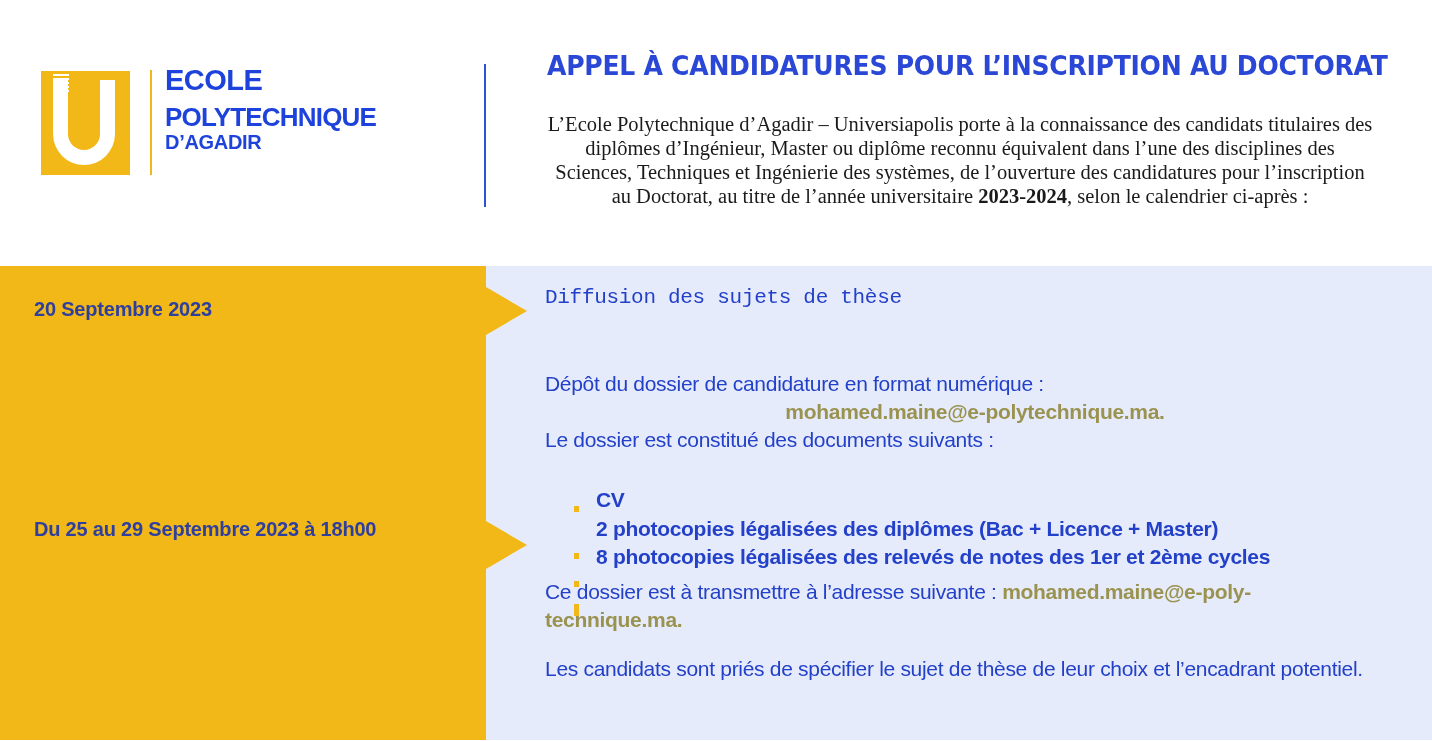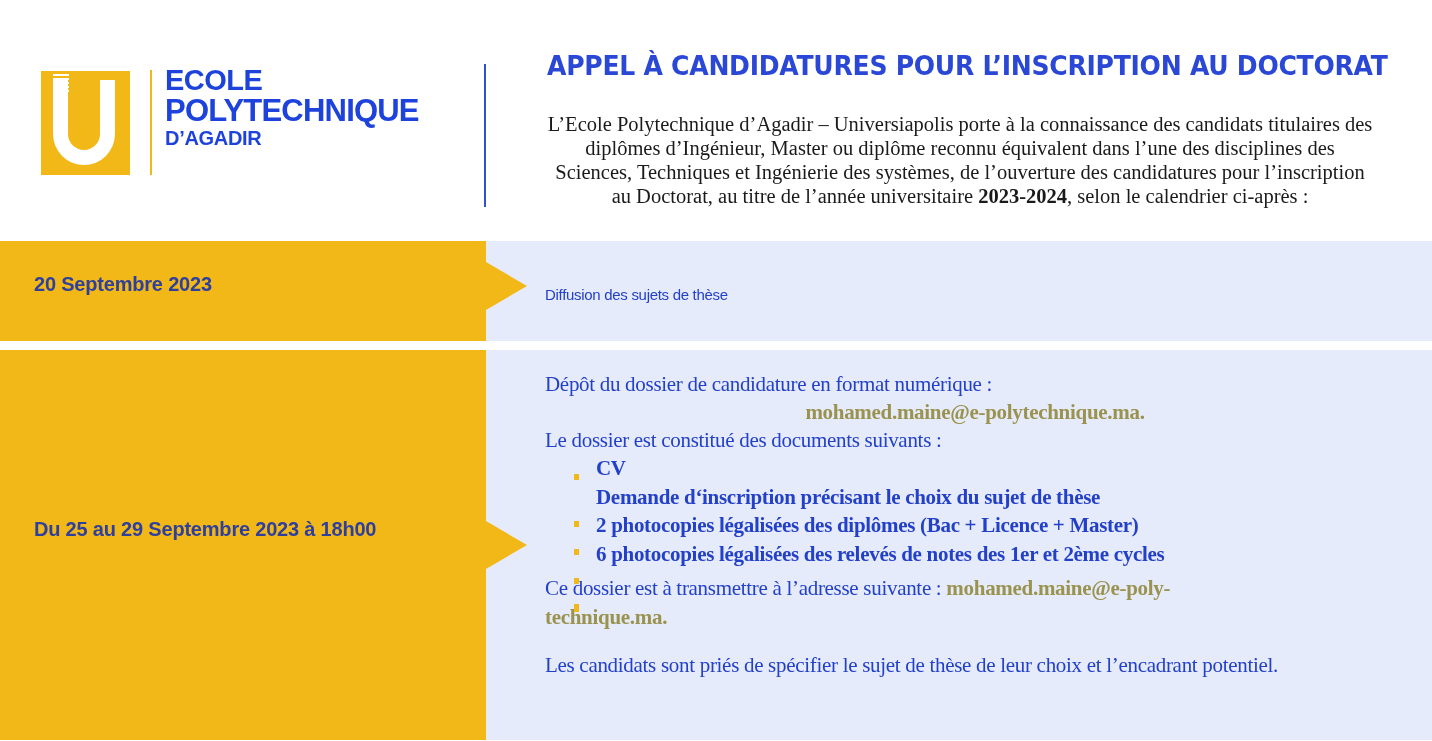--- a/index.html
+++ b/index.html
@@ -21,21 +21,21 @@
     background: repeating-linear-gradient(to bottom, #ffffff 0 2px, transparent 2px 4px);
   }
   .logo-sep {
     position: absolute; left: 150px; top: 70px; width: 2px; height: 105px; background: #F2B817;
   }
   .school-name {
     position: absolute; left: 165px; top: 66px; color: #1E43DC;
     font-family: "Liberation Sans", sans-serif; font-weight: bold; line-height: 1;
   }
   .school-name .l1 { font-size: 29px; letter-spacing: -0.5px; display: block; }
-  .school-name .l2 { font-size: 31px; letter-spacing: -0.8px; display: block; }
+  .school-name .l2 { font-size: 26px; letter-spacing: -0.8px; display: block; margin-top: 9px; }
   .school-name .l3 { font-size: 20px; display: block; margin-top: 2px; letter-spacing: -0.3px; }
 
   .header-sep {
     position: absolute; left: 484px; top: 64px; width: 2px; height: 143px; background: #3050D6;
   }
 
   .main-title {
     position: absolute; left: 547px; top: 50px; width: 830px;
     color: #2A47D6; font-weight: bold; font-size: 27px; letter-spacing: -0.3px;
     font-family: "DejaVu Sans", sans-serif; transform-origin: left top; transform: scaleX(0.93);
@@ -55,36 +55,36 @@
     position: absolute; width: 0; height: 0;
     border-top: 24px solid transparent; border-bottom: 24px solid transparent;
     border-left: 41px solid #F2B817;
   }
   .date-text {
     position: absolute; left: 34px; color: #2E3F9E; font-weight: bold;
     font-family: "Liberation Sans", sans-serif; font-size: 20px; letter-spacing: -0.2px;
   }
   .desc {
     position: absolute; left: 545px; color: #2340C8;
-    font-family: Liberation Sans, sans-serif; font-size: 15px; letter-spacing: -0.3px;
+    font-family: Liberation Mono, monospace; font-size: 21px; letter-spacing: -0.3px;
   }
 
-  .row1 { top: 241px; height: 100px; }
+  .row1 { top: 266px; height: 100px; }
   .row1 .arrow { left: 486px; top: 21px; }
   .row1 .date-text { top: 32px; }
 
   .row2 { top: 350px; height: 390px; }
   .row2 .arrow { left: 486px; top: 171px; }
   .row2 .date-text { top: 168px; }
 
   .r2-block { position: absolute; left: 545px; top: 20px; width: 860px; color: #2340C8;
-    font-family: Liberation Serif, serif; font-size: 21px; letter-spacing: -0.3px; }
+    font-family: Liberation Sans, sans-serif; font-size: 21px; letter-spacing: -0.3px; }
   .r2-block .line { line-height: 28px; white-space: nowrap; }
   .email { color: #9A9350; font-weight: bold; text-align: center; }
-  .doc-list { list-style: none; margin-left: 28px; }
+  .doc-list { list-style: none; margin-left: 28px; margin-top: 32px; }
   .doc-list li { position: relative; line-height: 28.5px; font-weight: bold; padding-left: 23px; white-space: nowrap; }
   .doc-list li .bullet {
     position: absolute; left: 1px; top: 38px; width: 5px; height: 6px; background: #F2B817;
   }
   .doc-list li.first .bullet { top: 20px; }
   .para { margin-top: 6px; line-height: 28.5px; text-align: justify; }
   .para-last { margin-top: 20px; line-height: 28.5px; }
   .stray-bullet { position: absolute; left: 574px; top: 604px; width: 5px; height: 6px; background: #F2B817; }
 </style>
 </head>
@@ -124,23 +124,23 @@
   <div class="desc-col"></div>
   <div class="arrow"></div>
   <div class="date-text">Du 25 au 29 Septembre 2023 à 18h00</div>
 
   <div class="r2-block">
     <div class="line">Dépôt du dossier de candidature en format numérique :</div>
     <div class="line email">mohamed.maine@e-polytechnique.ma.</div>
     <div class="line">Le dossier est constitué des documents suivants :</div>
     <ul class="doc-list">
       <li class="first"><span class="bullet"></span><span>CV</span></li>
-      <li><span class="bullet"></span><span>Demande d‘inscription précisant le choix du sujet de thèse</span></li>
+      <li><span class="bullet"></span></li>
       <li><span class="bullet"></span><span>2 photocopies légalisées des diplômes (Bac + Licence + Master)</span></li>
-      <li><span class="bullet"></span><span>6 photocopies légalisées des relevés de notes des 1er et 2ème cycles</span></li>
+      <li><span class="bullet"></span><span>8 photocopies légalisées des relevés de notes des 1er et 2ème cycles</span></li>
       <li><span class="bullet"></span></li>
     </ul>
     <p class="para">
       <span>Ce dossier est à transmettre à l’adresse suivante : </span><span class="email">mohamed.maine@e-poly-</span><br><span class="email">technique.ma.</span>
     </p>
     <p class="para-last">Les candidats sont priés de spécifier le sujet de thèse de leur choix et l’encadrant potentiel.</p>
   </div>
 </div>
 <div class="stray-bullet"></div>
 

